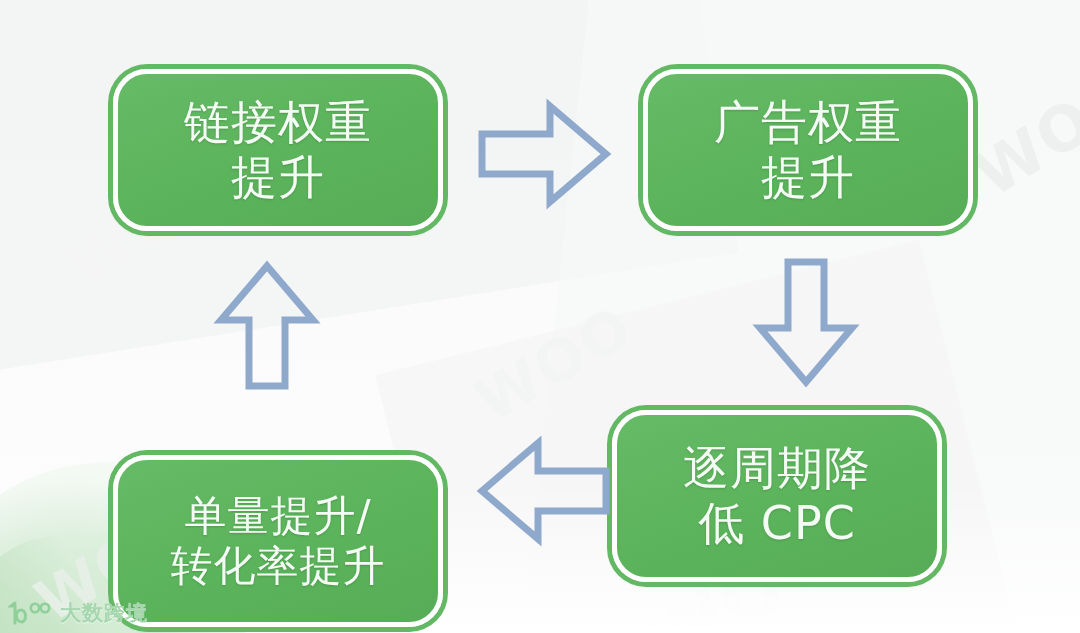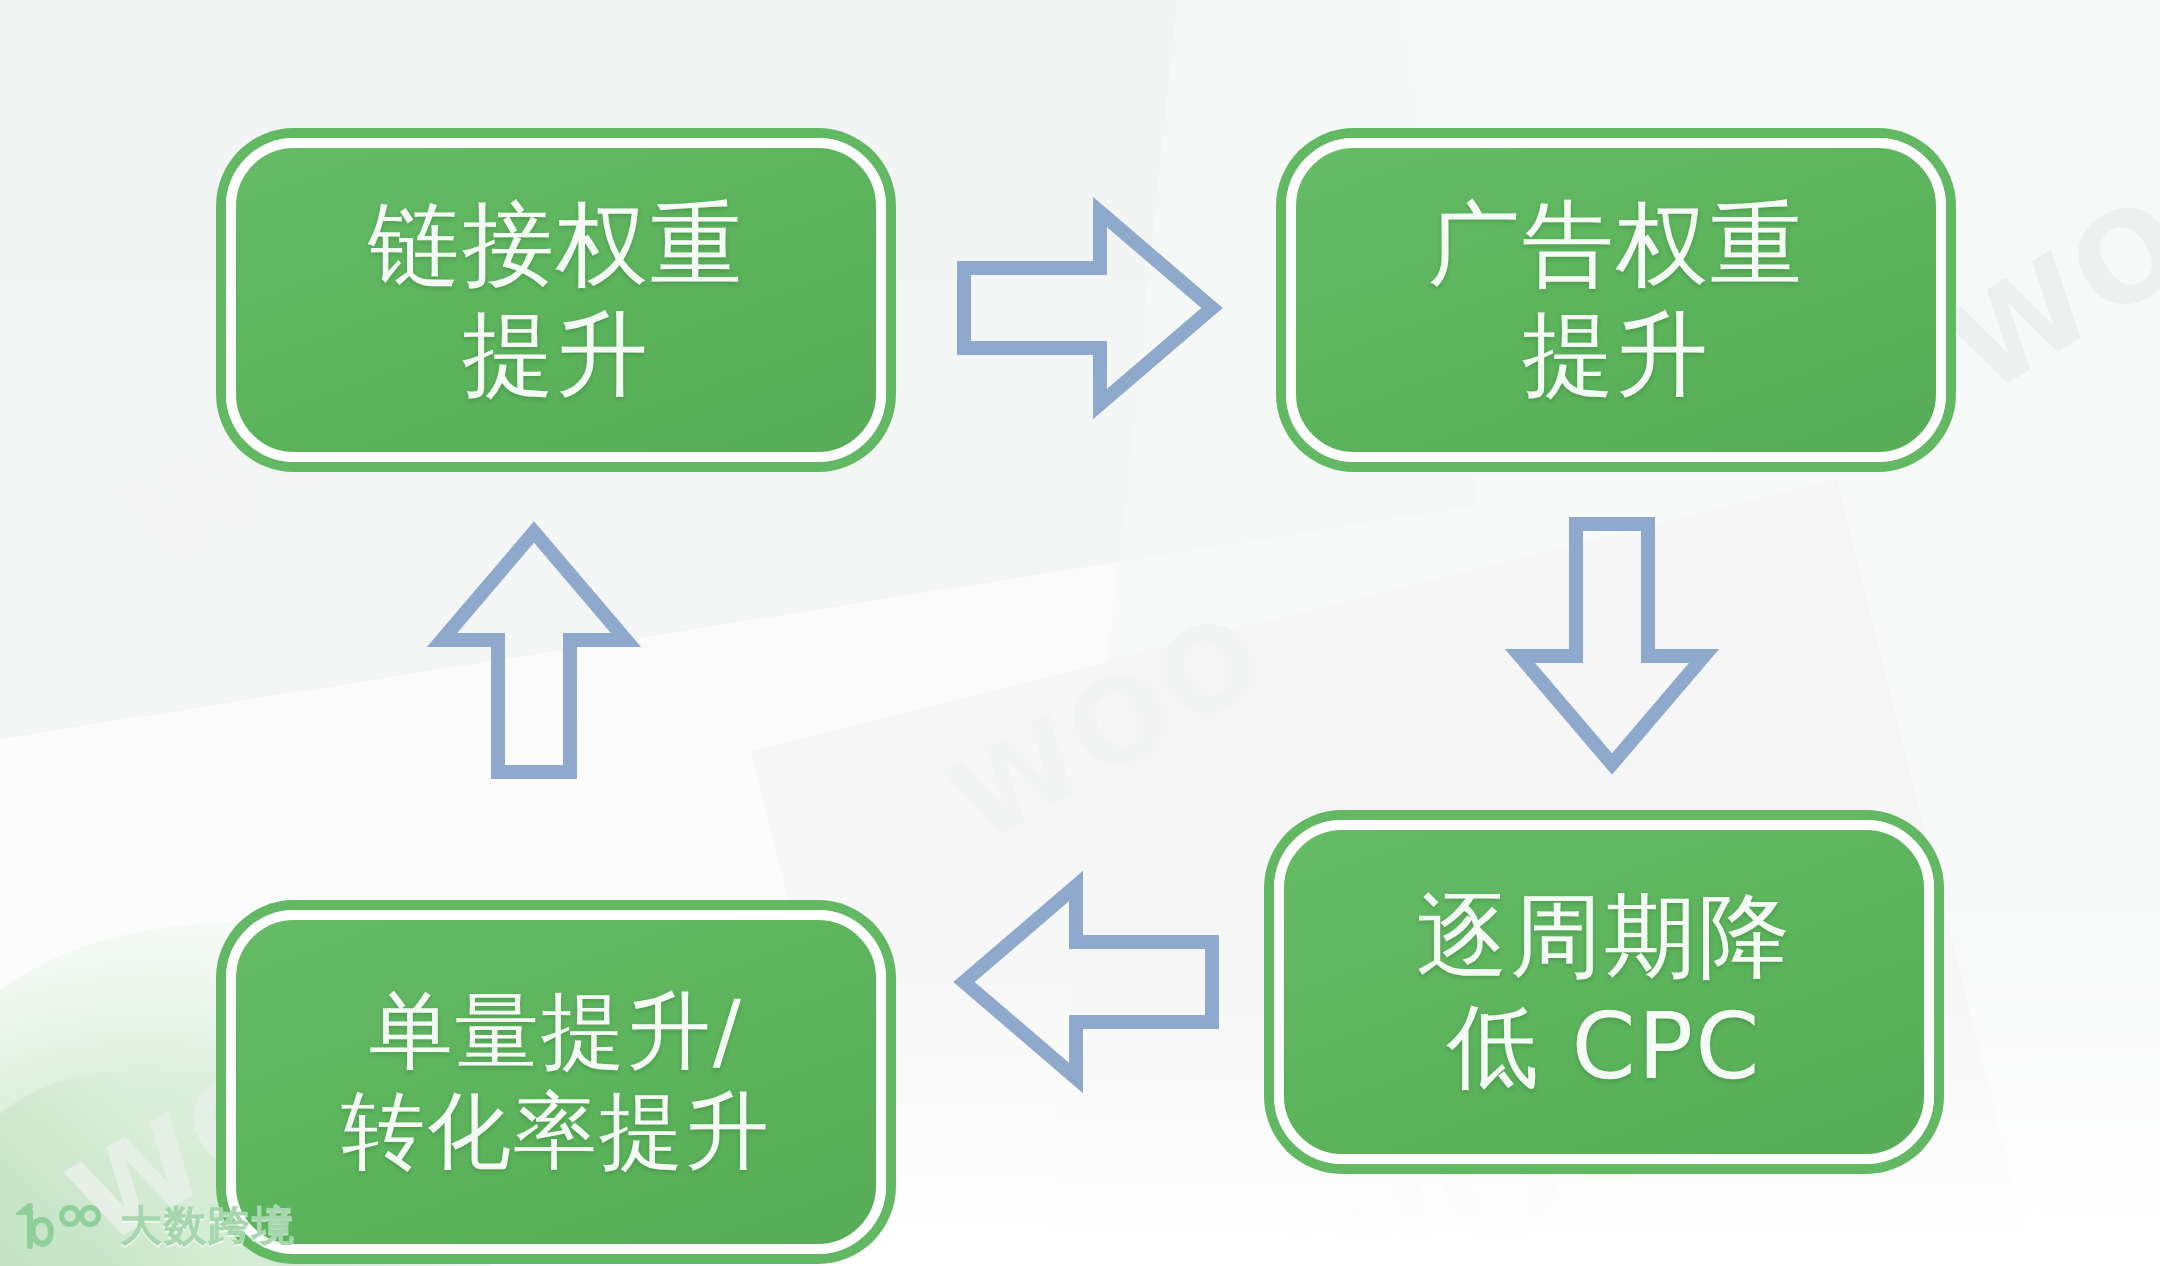--- a/index.html
+++ b/index.html
@@ -122,21 +122,21 @@
     font-weight: 400;
     letter-spacing: 1px;
     text-shadow: 0 1px 2px rgba(40,90,40,.30);
     padding: 0 10px;
     white-space: pre-line;
   }
   .node-label.small { font-size: 42px; }
 
   #node-link-weight   { left: 113px; top: 69px;  width: 330px; height: 162px; }
   #node-ad-weight     { left: 643px; top: 69px;  width: 330px; height: 162px; text-align: center; }
-  #node-lower-cpc     { left: 637px; top: 410px; width: 330px; height: 172px; }
+  #node-lower-cpc     { left: 612px; top: 410px; width: 330px; height: 172px; }
   #node-orders-cvr    { left: 113px; top: 410px; width: 330px; height: 172px; margin-top: 45px; }
 
   
   .arrow {
     position: absolute;
   }
   .arrow svg { display: block; overflow: visible; }
   .arrow svg polygon {
     fill: none;
     stroke: #8fa9cd;

